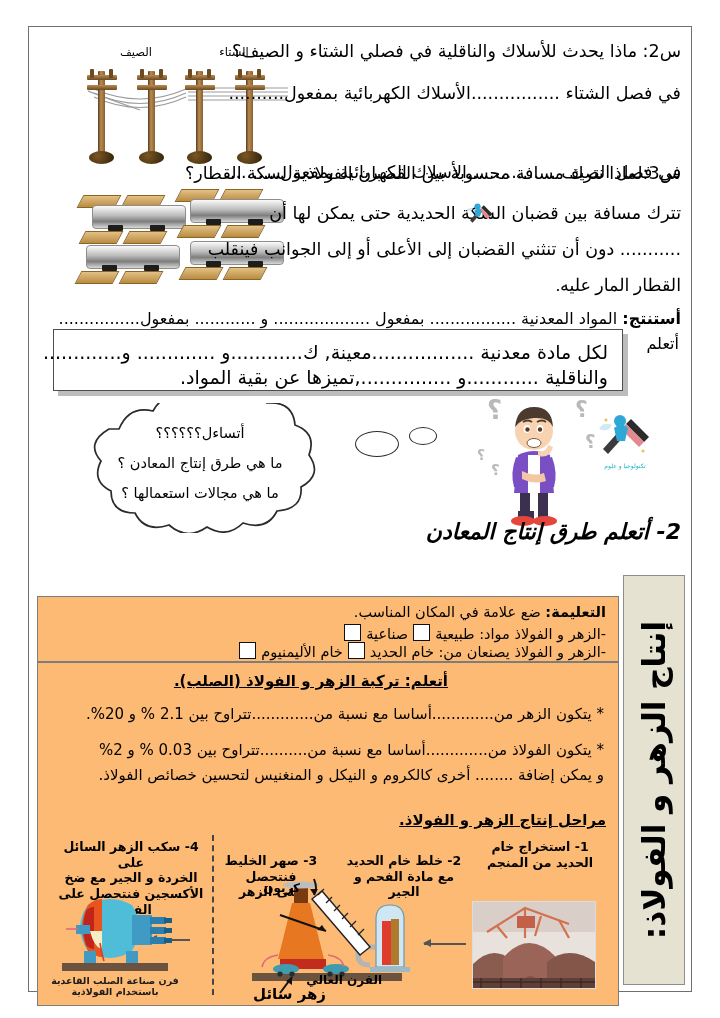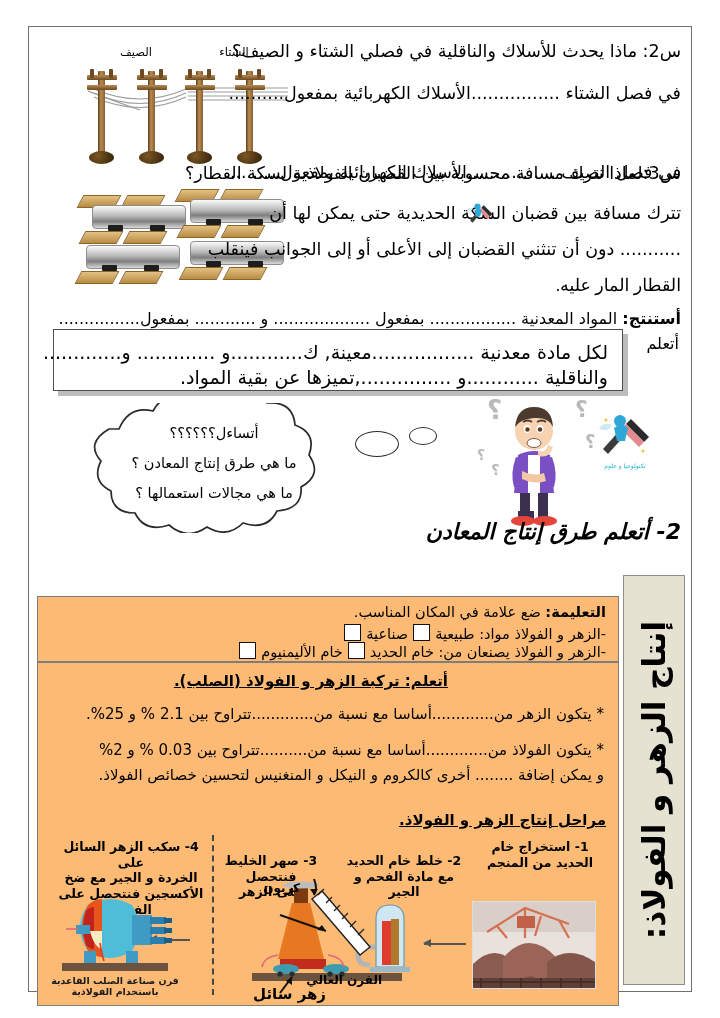--- a/index.html
+++ b/index.html
@@ -60,21 +60,21 @@
     box-shadow:5px 5px 0 0 #bdbdbd;
   }
   .learn-line{
     position:absolute;right:14px;direction:rtl;text-align:right;
     font-size:19px;white-space:nowrap;
   }
 
   
   .sec-think{position:absolute;left:0;top:372px;width:100%;height:170px;}
   .bubble{position:absolute;left:30px;top:4px;width:290px;height:130px;}
-  .bub-txt{position:absolute;direction:rtl;text-align:center;width:250px;left:30px;
+  .bub-txt{position:absolute;direction:rtl;text-align:center;width:250px;left:16px;
     font-size:14.5px;white-space:nowrap;}
   .dot{position:absolute;border:1.6px solid #2b2b2b;border-radius:50%;background:#fff;}
 
   .boy{position:absolute;left:465px;top:0px;width:80px;height:128px;}
   .qmark{position:absolute;color:#b9b9b9;font-weight:bold;}
 
   .sec-title{
     position:absolute;right:10px;top:120px;font-size:22px;font-weight:bold;
     font-style:italic;direction:rtl;white-space:nowrap;
   }
@@ -324,21 +324,21 @@
       </div>
       <div class="instr-line" style="top:45px;">
         <span>-الزهر و الفولاذ يصنعان من: خام الحديد</span><span class="cbox"></span><span>خام الأليمنيوم</span><span class="cbox"></span>
       </div>
     </div>
 
     <div class="panel p-body">
 
       <div class="sub-head" style="right:170px;top:9px;">أتعلم: تركبة الزهر و الفولاذ (الصلب).</div>
 
-      <div class="body-line" style="top:42px;">* يتكون الزهر من.............أساسا مع نسبة من.............تتراوح بين 2.1 % و 25%.</div>
+      <div class="body-line" style="top:42px;">* يتكون الزهر من.............أساسا مع نسبة من.............تتراوح بين 2.1 % و 20%.</div>
       <div class="body-line" style="top:78px;">* يتكون الفولاذ من.............أساسا مع نسبة من..........تتراوح بين 0.03 % و 2%</div>
       <div class="body-line" style="top:103px;">و يمكن إضافة ........ أخرى كالكروم و النيكل و المنغنيس لتحسين خصائص الفولاذ.</div>
 
       <div class="sub-head" style="right:12px;top:148px;">مراحل إنتاج الزهر و الفولاذ.</div>
 
       <div class="stage-cap" style="right:18px;top:176px;width:120px;white-space:pre-line;">1- استخراج خام
 الحديد من المنجم</div>
       <div class="stage-cap" style="right:148px;top:190px;width:132px;white-space:pre-line;">2- خلط خام الحديد
 مع مادة الفحم و الجير</div>
       <div class="stage-cap" style="right:286px;top:190px;width:122px;white-space:pre-line;">3- صهر الخليط فنتحصل

